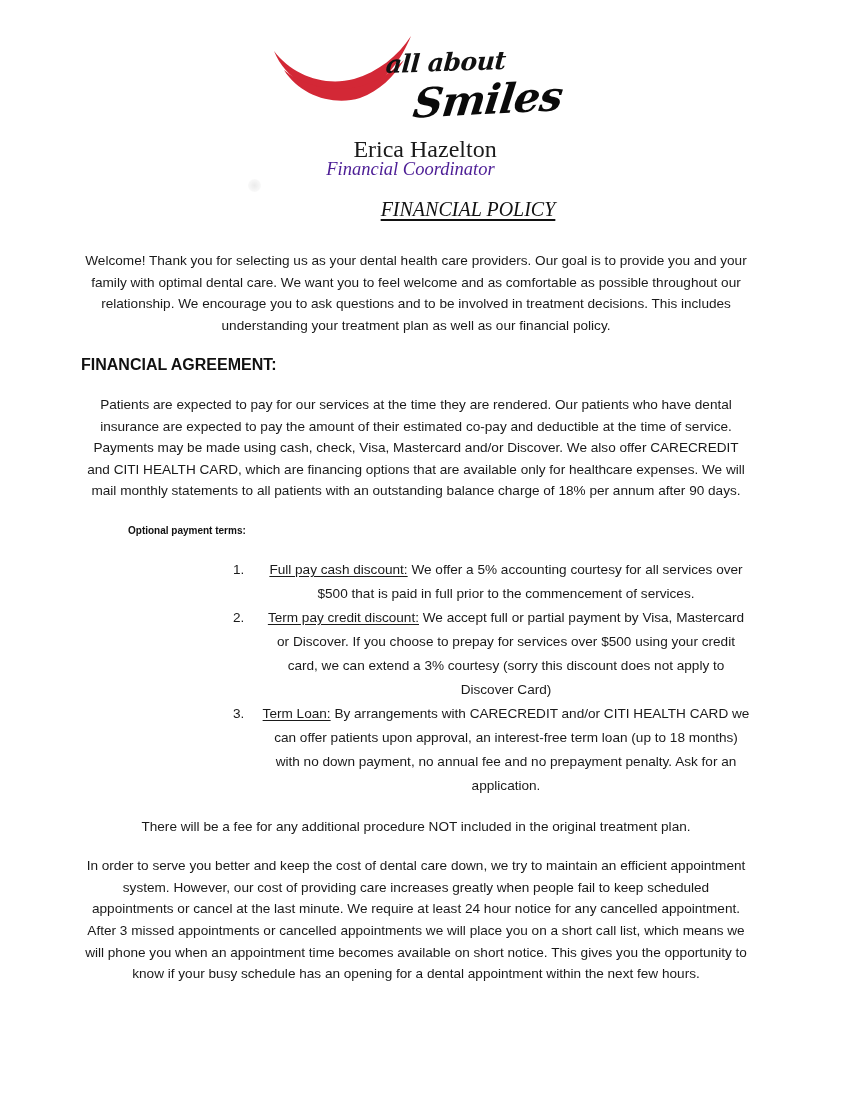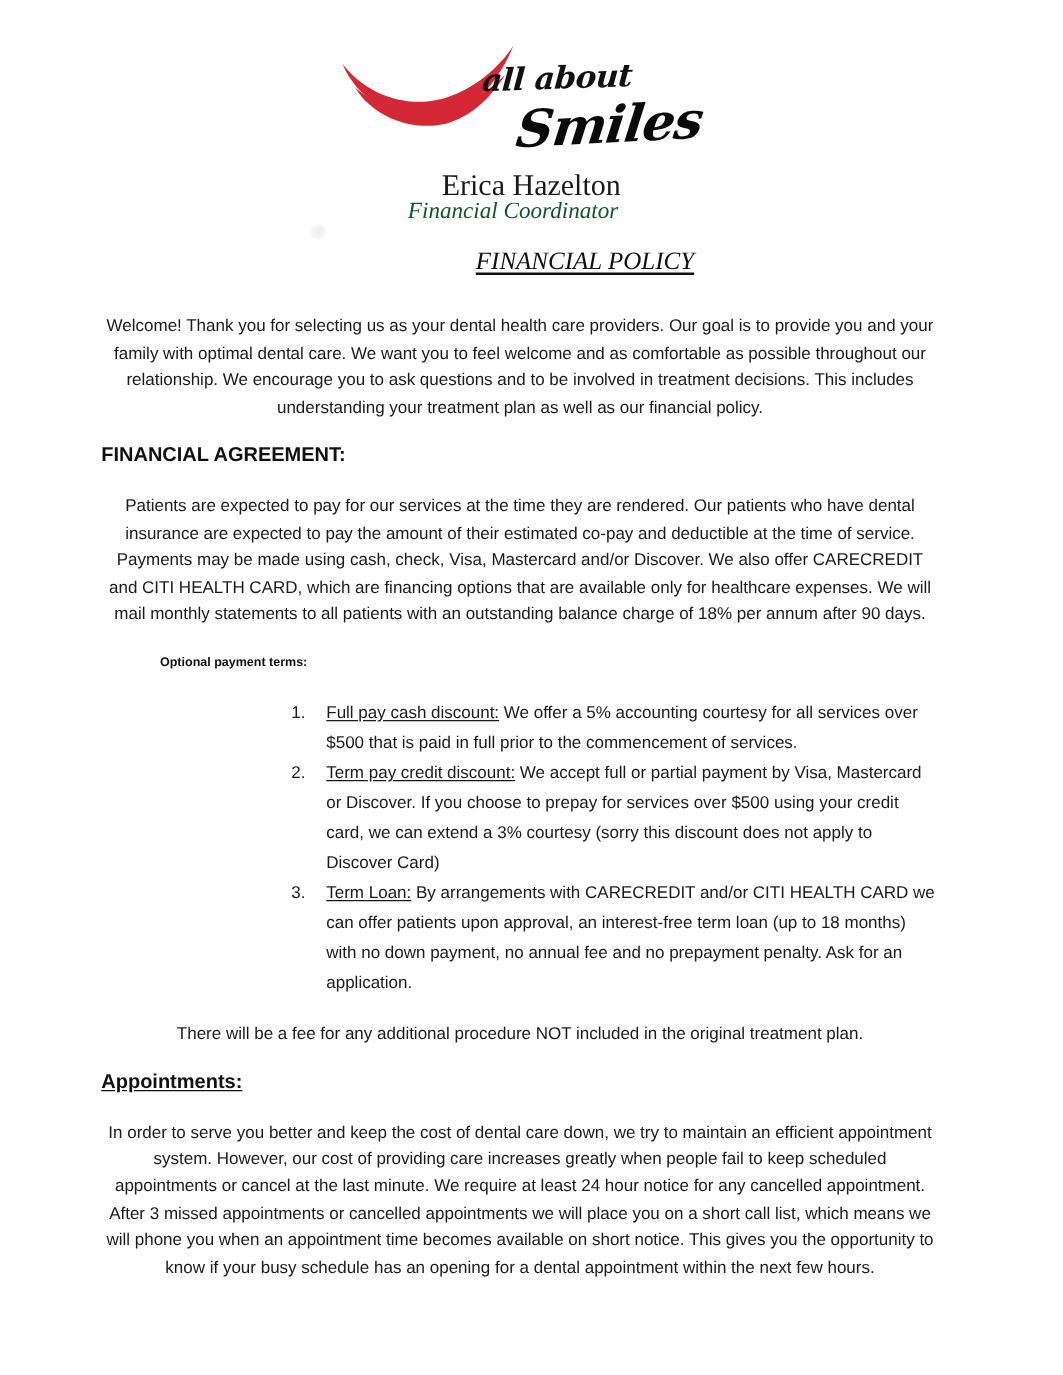--- a/index.html
+++ b/index.html
@@ -97,21 +97,21 @@
   }
   .hdr-role {
     position: absolute;
     left: 0;
     top: 159px;
     width: 821px;
     text-align: center;
     font-family: "Liberation Serif", serif;
     font-style: italic;
     font-size: 18.5px;
-    color: #14532d;
+    color: #4c1d95;
   }
   .doc-title {
     position: absolute;
     left: 0;
     top: 198px;
     width: 850px;
     text-align: center;
     font-family: "Liberation Serif", serif;
     font-style: italic;
     font-size: 20px;
@@ -155,20 +155,21 @@
     line-height: 21.6px;
     font-weight: bold;
     color: #111111;
   }
 
   ol.terms {
     margin: 0 0 18px 0;
     padding: 0 0 0 152px;
     list-style: none;
     counter-reset: termitem;
+    text-align: center;
   }
   ol.terms > li {
     position: relative;
     margin: 0 0 0 0;
     padding-left: 28px;
     font-size: 13.6px;
     line-height: 24px;
     color: #1a1a1a;
     counter-increment: termitem;
   }
@@ -222,18 +223,17 @@
     <div class="sub-head">Optional payment terms:</div>
 
     <ol class="terms">
       <li><span class="lead">Full pay cash discount:</span><span>  We offer a 5% accounting courtesy for all services over $500 that is paid in full prior to the commencement of services.</span></li>
       <li><span class="lead">Term pay credit discount:</span><span> We accept full or partial payment by Visa, Mastercard or Discover. If you choose to prepay for services over $500 using your credit card, we can extend a 3% courtesy (sorry this discount does not apply to Discover Card)</span></li>
       <li><span class="lead">Term Loan:</span><span> By arrangements with CARECREDIT and/or CITI HEALTH CARD we can offer patients upon approval, an interest-free term loan (up to 18 months) with no down payment, no annual fee and no prepayment penalty.  Ask for an application.</span></li>
     </ol>
 
     <p class="para">There will be a fee for any additional procedure NOT included in the original treatment plan.</p>
 
-    <div class="sec-head underlined"><span>Appointments:</span></div>
 
     <p class="para">In order to serve you better and keep the cost of dental care down, we try to maintain an efficient appointment system.  However, our cost of providing care increases greatly when people fail to keep scheduled appointments or cancel at the last minute.  We require at least 24 hour notice for any cancelled appointment.  After 3 missed appointments or cancelled appointments we will place you on a short call list, which means we will phone you when an appointment time becomes available on short notice.  This gives you the opportunity to know if your busy schedule has an opening for a dental appointment within the next few hours.</p>
 
   </div>
 </div>
 
 </body></html>

